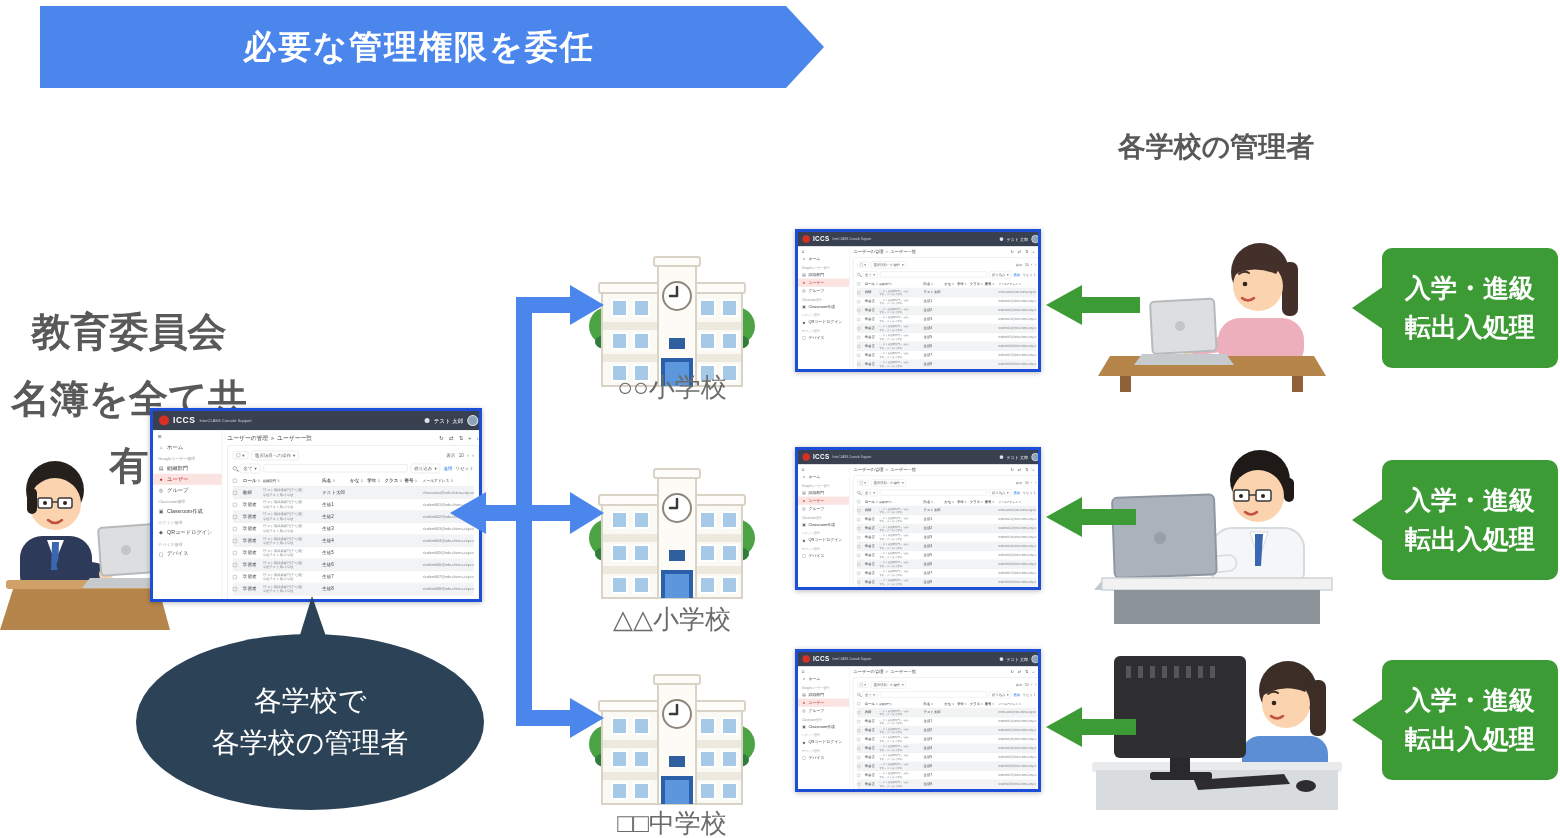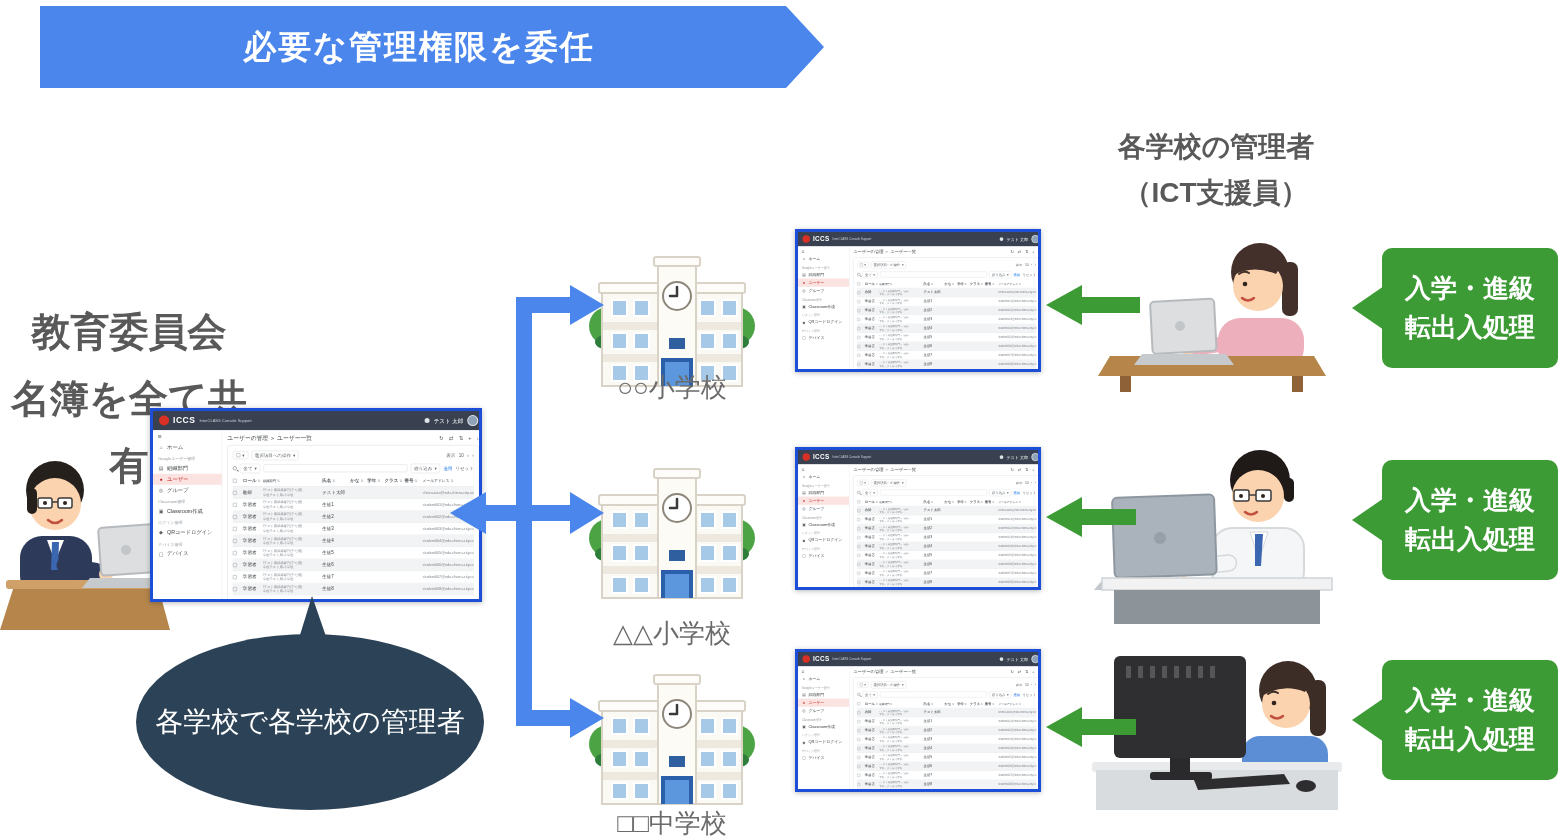--- a/index.html
+++ b/index.html
@@ -19,21 +19,21 @@
   .banner-green{left:788px;width:770px;background:var(--green);
     clip-path:polygon(0 0,calc(100% - 48px) 0,100% 50%,calc(100% - 48px) 100%,0 100%);padding-right:34px;}
 
   
   .title{position:absolute;text-align:center;color:var(--gray-text);font-weight:700;}
   .title-admin{left:0;top:298px;width:258px;font-size:39px;line-height:1.72;}
   .title-school-admin{left:1040px;top:124px;width:352px;font-size:28px;line-height:1.65;}
 
   
   .bubble{position:absolute;left:136px;top:634px;width:348px;height:176px;border-radius:50%;
-    background:var(--navy);color:#fff;display:flex;flex-direction:row;align-items:center;
+    background:var(--navy);color:#fff;display:flex;flex-direction:column;align-items:center;
     justify-content:center;font-size:28px;font-weight:500;line-height:1.5;text-align:center;z-index:6;}
   .bubble-tail{position:absolute;left:296px;top:596px;width:0;height:0;z-index:6;
     border-left:16px solid transparent;border-right:18px solid transparent;border-bottom:52px solid var(--navy);}
 
   
   .task-box{position:absolute;left:1382px;width:176px;height:120px;background:var(--green);
     border-radius:10px;color:#fff;font-size:26px;font-weight:700;line-height:1.5;
     display:flex;flex-direction:column;align-items:center;justify-content:center;text-align:center;}
   .task-tail{position:absolute;left:1352px;width:0;height:0;
     border-top:22px solid transparent;border-bottom:22px solid transparent;border-right:32px solid var(--green);}
@@ -105,39 +105,38 @@
   
   .arrows{position:absolute;left:0;top:0;z-index:4;pointer-events:none;}
 
   
   .person{position:absolute;z-index:2;}
   .p-admin{left:0;top:430px;}
   .p-r1{left:1092px;top:224px;}
   .p-r2{left:1092px;top:438px;}
   .p-r3{left:1092px;top:646px;}
   .school-s1{left:582px;top:246px;} .label-s1{left:562px;top:370px;}
-  .school-s2{left:582px;top:458px;} .label-s2{left:562px;top:616px;}
+  .school-s2{left:582px;top:458px;} .label-s2{left:562px;top:602px;}
   .school-s3{left:582px;top:664px;} .label-s3{left:562px;top:806px;}
 </style>
 </head>
 <body>
 
 <div class="canvas">
 
   <div class="banner banner-blue">
     <span>必要な管理権限を委任</span>
   </div>
 
   <div class="title title-admin">
     <div>教育委員会</div>
     <div>名簿を全て共有</div>
   </div>
   <div class="title title-school-admin">
     <div>各学校の管理者</div>
-    <div>（ICT支援員）</div>
   </div>
 
   <svg class="person p-admin" width="170" height="200" viewBox="0 0 170 200">
     <rect x="20" y="106" width="72" height="62" rx="22" fill="#2e3a59"></rect>
     <polygon points="47,110 64,110 55,132" fill="#ffffff"></polygon>
     <polygon points="52,112 59,112 58,140 51,140" fill="#3b66b0"></polygon>
     <rect x="58" y="126" width="48" height="16" rx="8" fill="#2e3a59" transform="rotate(10 58 126)"></rect>
     <circle cx="106" cy="144" r="7" fill="#fbd3ae"></circle>
     <circle cx="55" cy="60" r="29" fill="#26201d"></circle>
     <circle cx="55" cy="74" r="26" fill="#fbd3ae"></circle>

